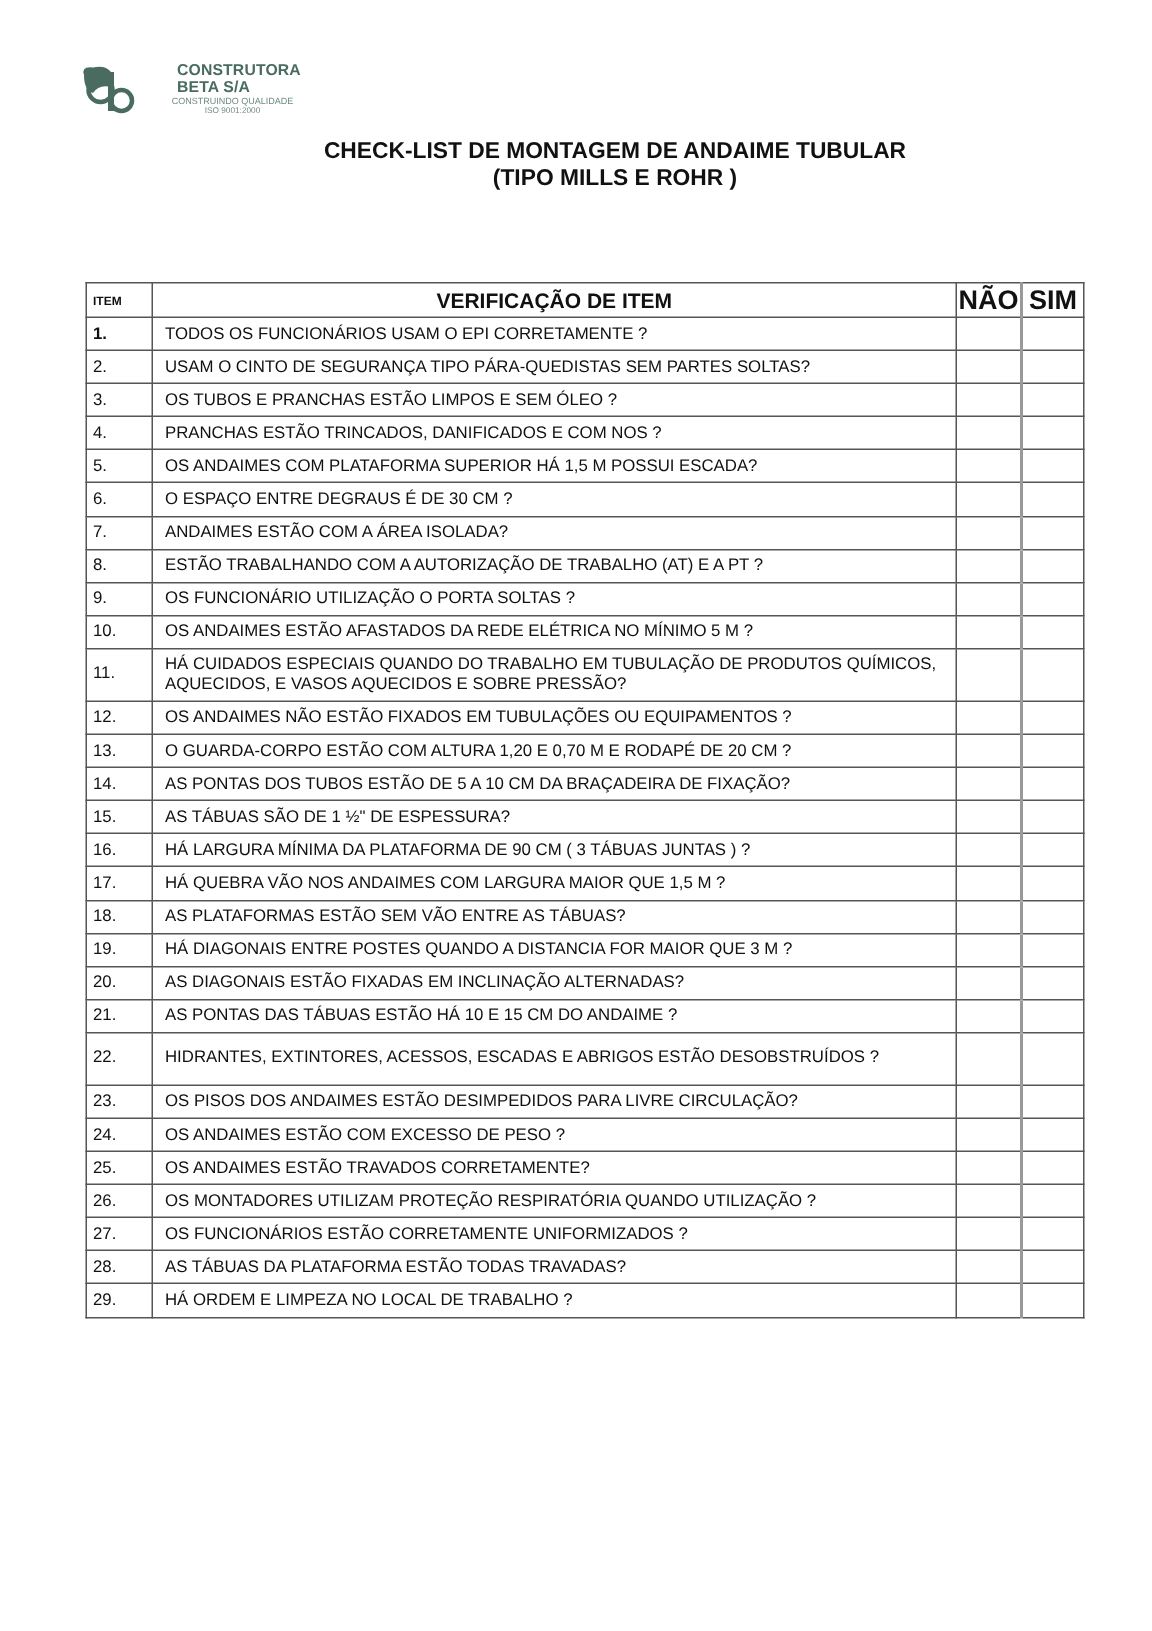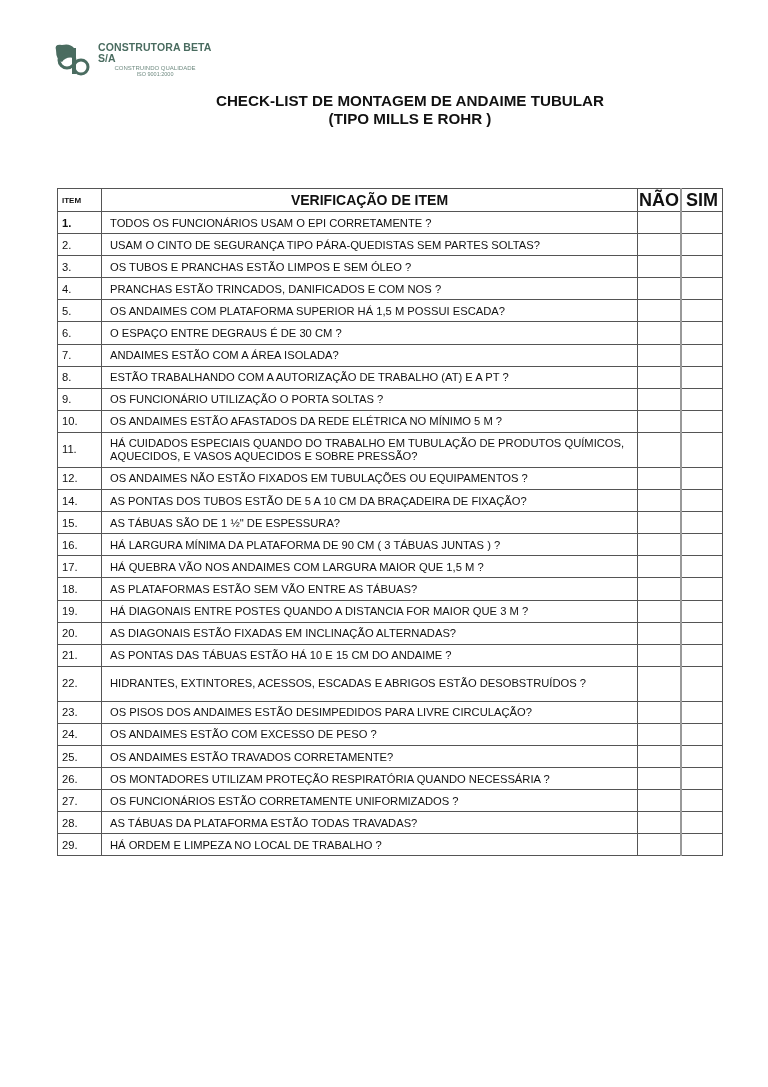--- a/index.html
+++ b/index.html
@@ -1,20 +1,20 @@
 <!DOCTYPE html>
 <html><head>
 <meta charset="utf-8">
 <style>
   html, body { margin:0; padding:0; background:#ffffff; }
   body { width:768px; height:1087px; position:relative; font-family:"Liberation Sans", sans-serif; color:#111; overflow:hidden; }
   .logo { position:absolute; left:52px; top:40px; width:160px; height:40px; display:flex; align-items:center; }
   .logo-mark { width:42px; height:36px; position:relative; }
   .logo-text { margin-left:4px; display:flex; flex-direction:column; align-items:center; line-height:1; }
-  .logo-name { font-weight:bold; font-size:10.5px; color:#4a6c60; letter-spacing:0.1px; }
+  .logo-name { font-weight:bold; font-size:10.5px; color:#4a6c60; letter-spacing:0.1px;margin-left:20px; }
   .logo-sub { font-size:6px; color:#6f8a80; margin-top:2px; }
   .logo-iso { font-size:5.5px; color:#6f8a80; margin-top:1px; }
   .title { position:absolute; left:120px; top:92px; width:580px; text-align:center; font-weight:bold; font-size:15.2px; line-height:18px; }
   table { position:absolute; left:57px; top:188px; width:666px; border-collapse:collapse; table-layout:fixed; }
   td, th { border:1.2px solid #555; padding:0; font-size:11.2px; vertical-align:middle; }
   th { height:22px; font-weight:bold; }
   td { height:21.1px; }
   .c-item { width:39px; padding-left:4px; text-align:left; }
   .c-ver { padding-left:8px; text-align:left;margin-top:31px; }
   .c-nao { width:42px; }
@@ -125,20 +125,26 @@
         <td class="c-nao"></td>
         <td class="c-sim"></td>
       </tr>
       <tr>
         <td class="c-item">12.</td>
         <td class="c-ver">OS ANDAIMES NÃO  ESTÃO  FIXADOS EM TUBULAÇÕES OU EQUIPAMENTOS ?</td>
         <td class="c-nao"></td>
         <td class="c-sim"></td>
       </tr>
       <tr>
+        <td class="c-item">13.</td>
+        <td class="c-ver">O GUARDA-CORPO ESTÃO COM ALTURA  1,20 E 0,70 M  E RODAPÉ DE 20 CM ?</td>
+        <td class="c-nao"></td>
+        <td class="c-sim"></td>
+      </tr>
+      <tr>
         <td class="c-item">14.</td>
         <td class="c-ver">AS PONTAS DOS TUBOS ESTÃO DE  5 A 10 CM DA BRAÇADEIRA DE FIXAÇÃO?</td>
         <td class="c-nao"></td>
         <td class="c-sim"></td>
       </tr>
       <tr>
         <td class="c-item">15.</td>
         <td class="c-ver">AS TÁBUAS SÃO DE 1 ½"  DE ESPESSURA?</td>
         <td class="c-nao"></td>
         <td class="c-sim"></td>
@@ -198,21 +204,21 @@
         <td class="c-sim"></td>
       </tr>
       <tr>
         <td class="c-item">25.</td>
         <td class="c-ver">OS ANDAIMES ESTÃO TRAVADOS CORRETAMENTE?</td>
         <td class="c-nao"></td>
         <td class="c-sim"></td>
       </tr>
       <tr>
         <td class="c-item">26.</td>
-        <td class="c-ver">OS MONTADORES UTILIZAM PROTEÇÃO RESPIRATÓRIA QUANDO NECESSÁRIA ?</td>
+        <td class="c-ver">OS MONTADORES UTILIZAM PROTEÇÃO RESPIRATÓRIA QUANDO UTILIZAÇÃO ?</td>
         <td class="c-nao"></td>
         <td class="c-sim"></td>
       </tr>
       <tr>
         <td class="c-item">27.</td>
         <td class="c-ver">OS FUNCIONÁRIOS ESTÃO CORRETAMENTE UNIFORMIZADOS ?</td>
         <td class="c-nao"></td>
         <td class="c-sim"></td>
       </tr>
       <tr>

